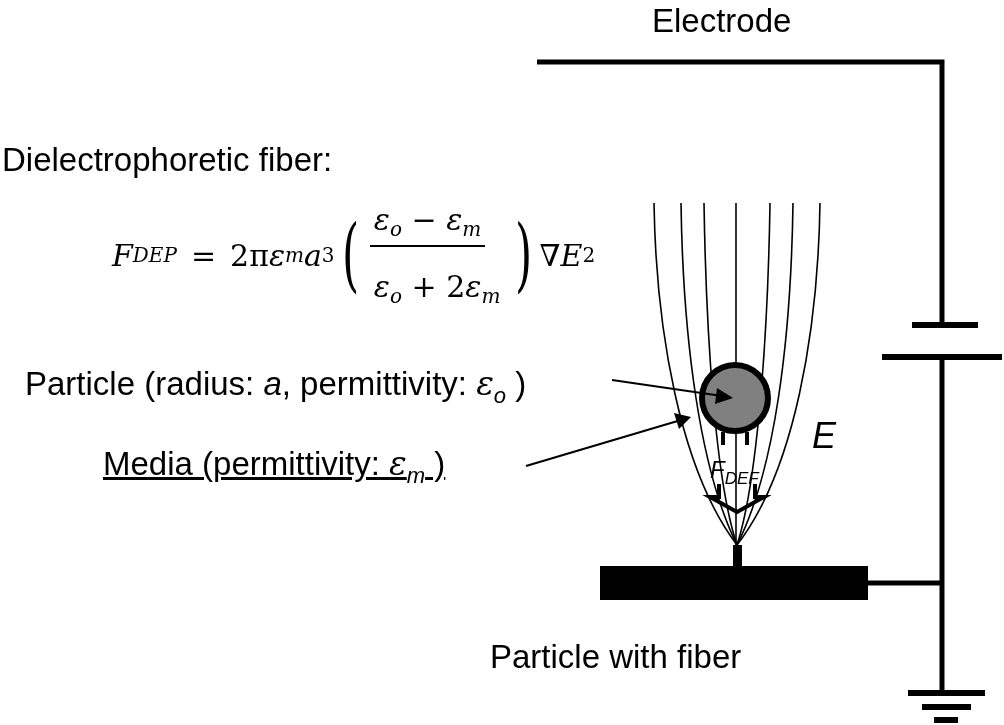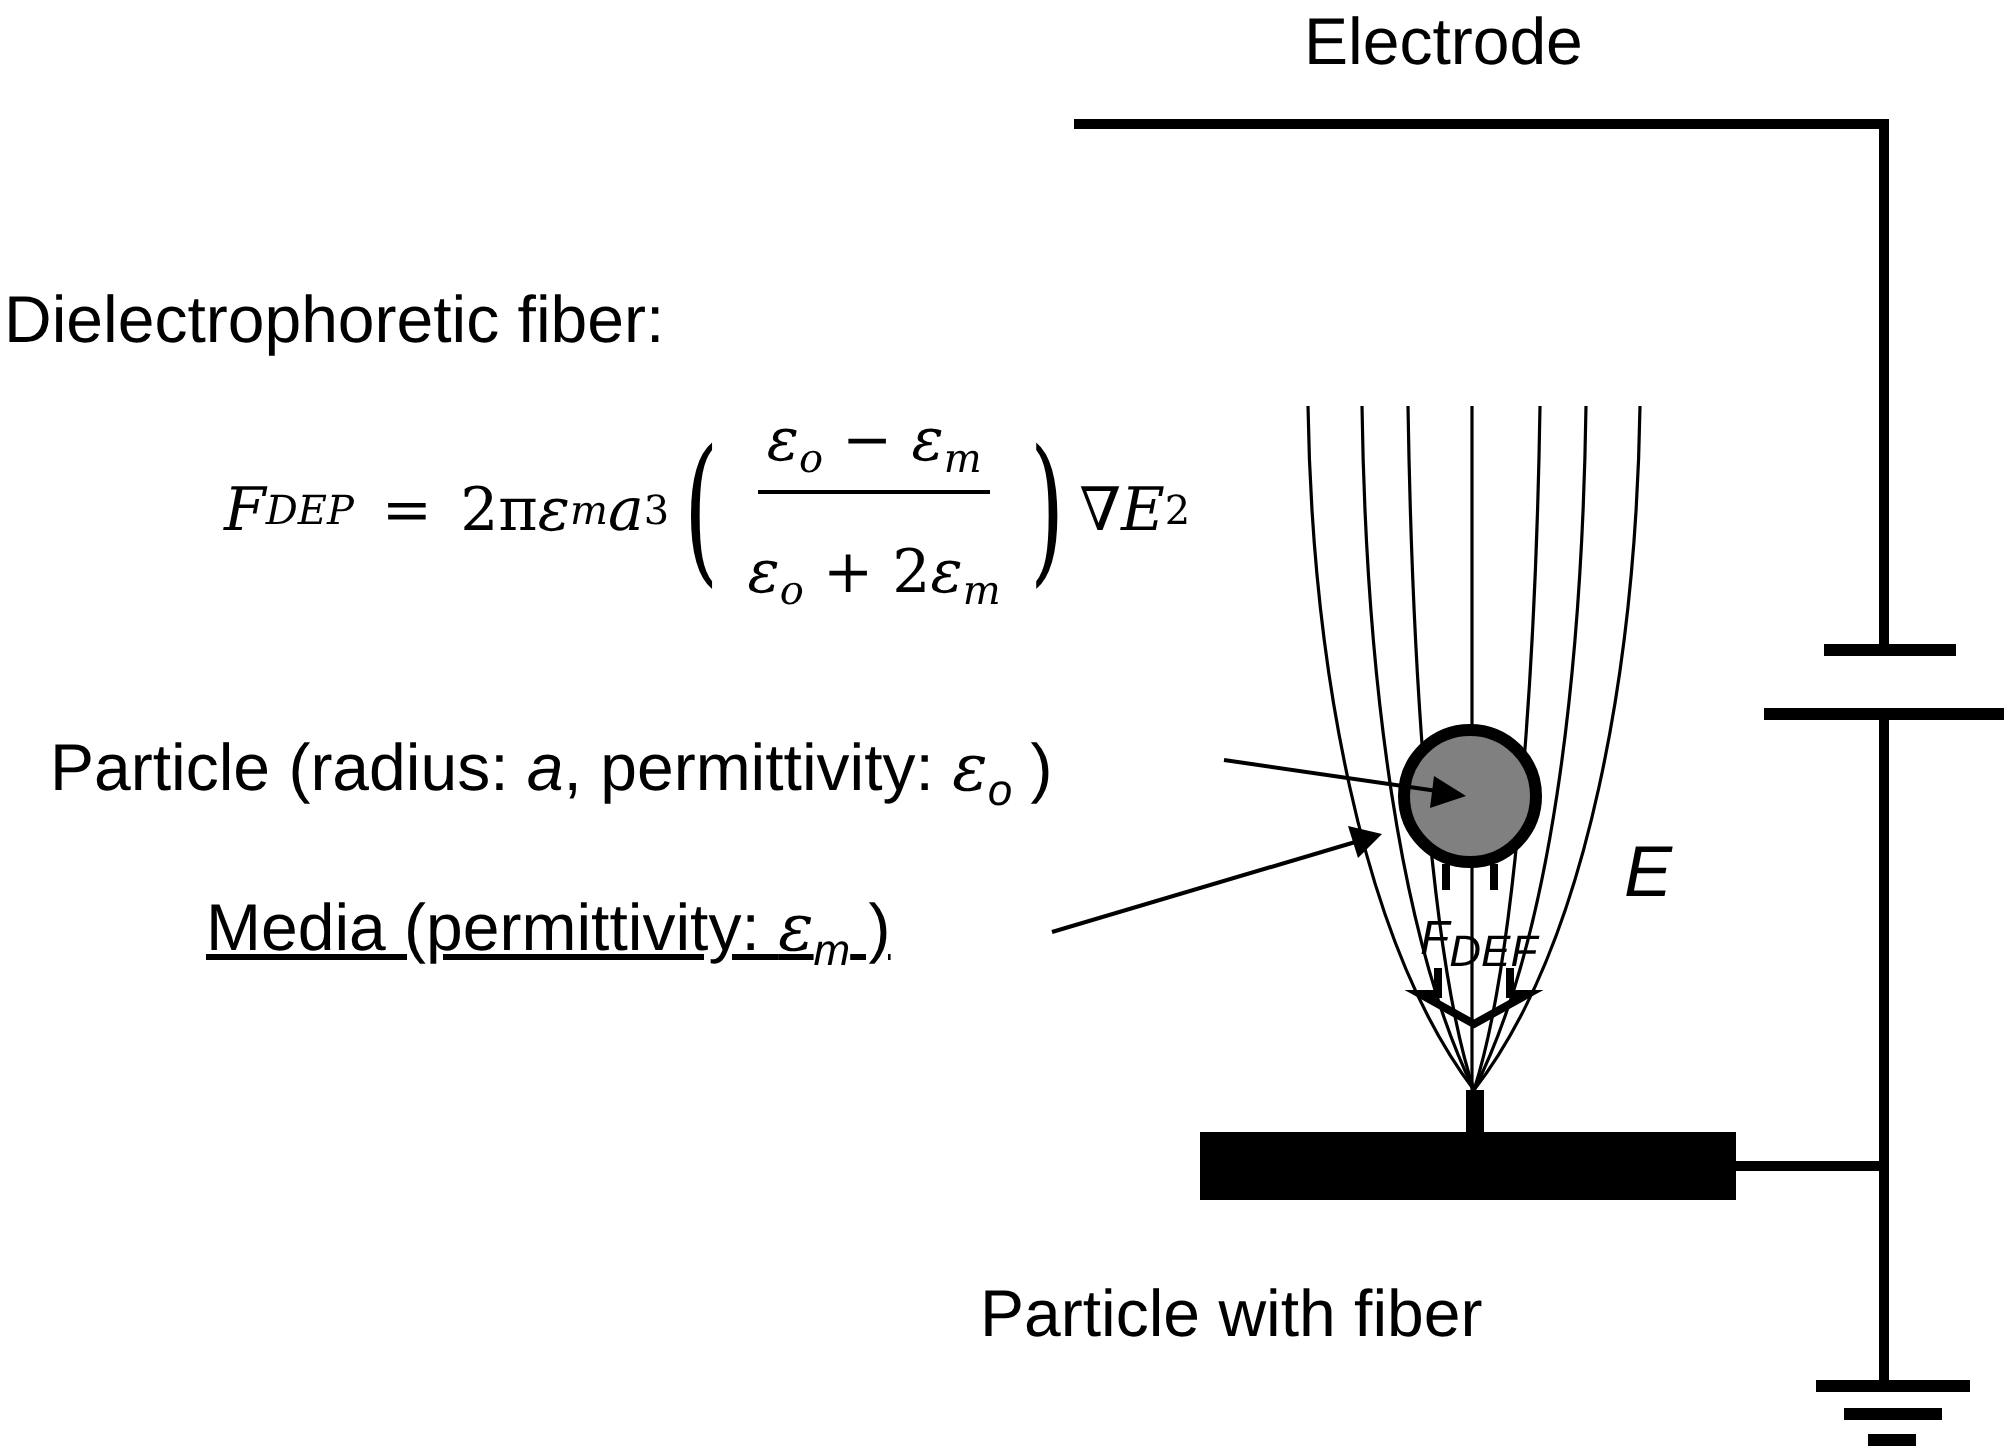--- a/index.html
+++ b/index.html
@@ -5,21 +5,21 @@
   html, body { margin: 0; padding: 0; background: #ffffff; }
   body { width: 1004px; height: 725px; position: relative; overflow: hidden;
          font-family: "Liberation Sans", sans-serif; color: #000; }
   .lbl { position: absolute; font-family: "Liberation Sans", sans-serif; font-size: 33px; white-space: nowrap; line-height: 1; }
   .math { font-family: "DejaVu Serif", serif; font-style: italic; }
   svg { position: absolute; left: 0; top: 0; }
   .eq { position: absolute; left: 112px; top: 200px; height: 110px; font-family: "DejaVu Serif", serif; font-size: 30px; display: flex; align-items: center; white-space: nowrap; }
   .eq i { font-style: italic; }
   .eq sub { font-size: 20px; font-style: italic; vertical-align: -6px; }
   .eq sup { font-size: 20px; vertical-align: 14px; }
-  .frac { display: inline-flex; flex-direction: column; align-items: center; margin: 0 4px; }
+  .frac { display: inline-flex; flex-direction: column; align-items: flex-start; margin: 0 4px; }
   .frac .num { border-bottom: 2px solid #000; padding: 0 4px 4px 4px; }
   .frac .den { padding: 4px 4px 0 4px; margin-top: 18px; }
   .paren { font-size: 80px; font-family: "DejaVu Serif", serif; font-style: normal; line-height: 1; transform: scaleX(0.55); display: inline-block; }
 </style>
 </head>
 <body>
 
 <svg width="1004" height="725">
 
   <polyline points="537,62 942,62 942,326" fill="none" stroke="#000" stroke-width="5"></polyline>
@@ -95,16 +95,16 @@
   <span>Particle (radius: </span><i>a</i><span>, permittivity: </span><span class="math">ε</span><sub style="font-size:22px;font-style:italic;">o</sub><span> )</span>
 </div>
 
 <div class="lbl" style="left:103px; top:447px;text-decoration:underline;">
   <span>Media (permittivity: </span><span class="math">ε</span><sub style="font-size:22px;font-style:italic;">m</sub><span> )</span>
 </div>
 
 <div class="lbl" style="left:812px; top:418px; font-style:italic; font-size:36px;">E</div>
 
 <div class="lbl" style="left:710px; top:458px; font-style:italic; font-size:24px;">
-  <span>F</span><sub style="font-size:22px;">DEF</sub>
+  <span>F</span><sub style="font-size:17px;">DEF</sub>
 </div>
 
 <div class="lbl" style="left:490px; top:640px;">Particle with fiber</div>
 
 </body></html>

